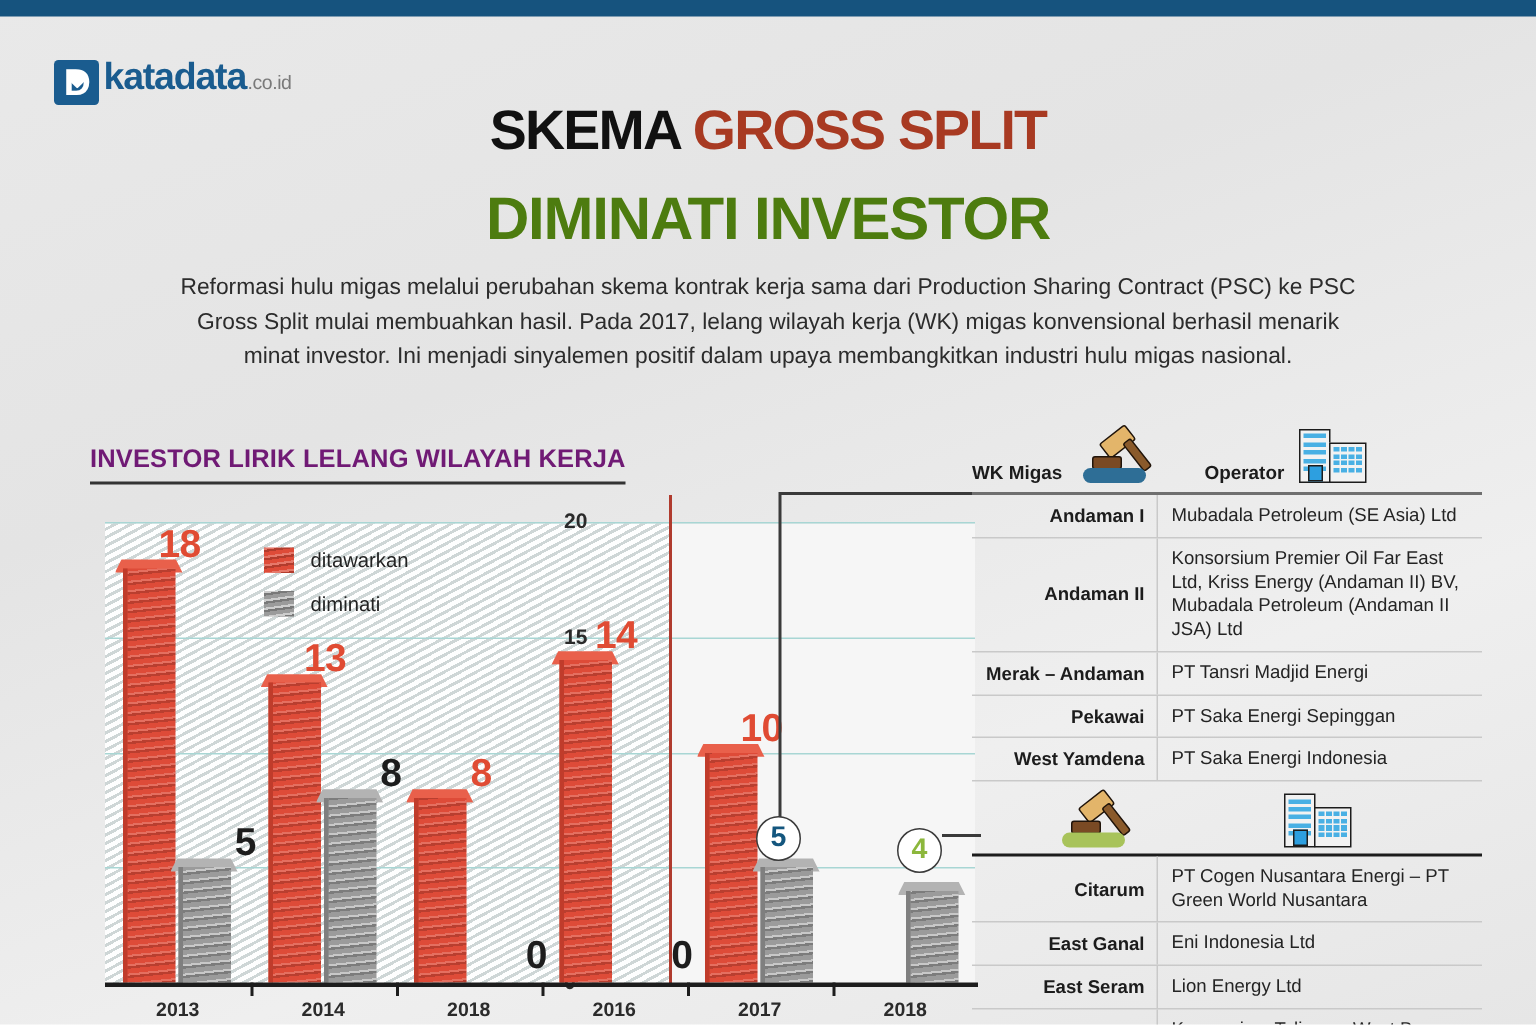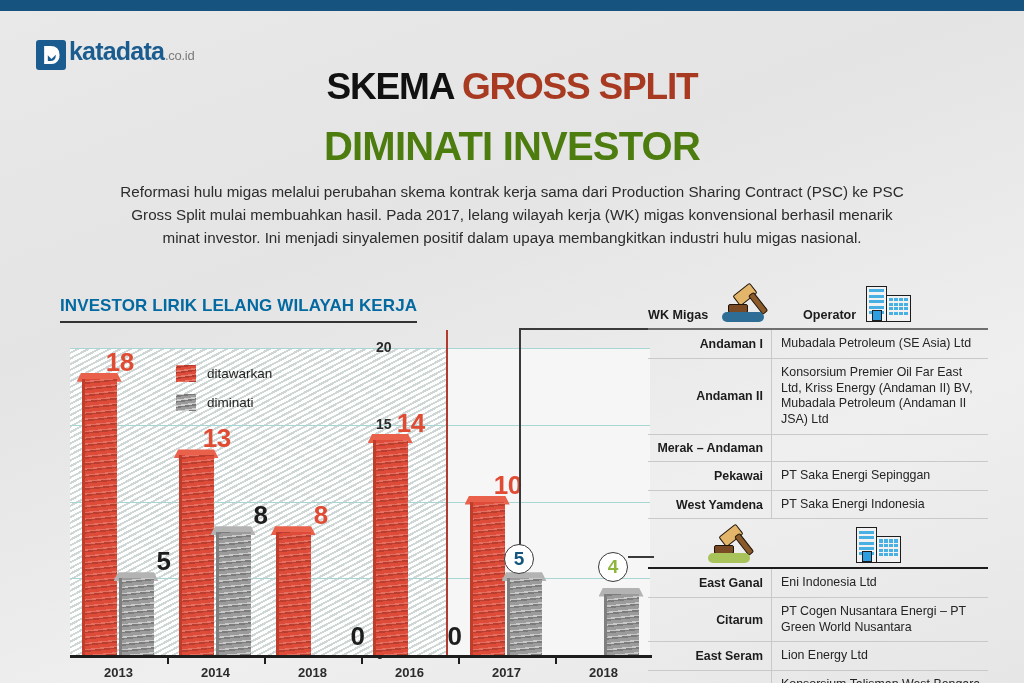--- a/index.html
+++ b/index.html
@@ -48,21 +48,21 @@
     font-size: 40px; font-weight: bold; color: #4d7c0f; letter-spacing: -0.8px;
   }
   #lede {
     position: absolute; left: 112px; top: 180px; width: 800px; text-align: center;
     font-size: 15.2px; line-height: 1.52; color: #2c2c2c;
   }
 
   
   #chart-title {
     position: absolute; left: 60px; top: 296px;
-    font-size: 17px; font-weight: bold; color: #0369a1; letter-spacing: 0.1px;
+    font-size: 17px; font-weight: bold; color: #701a75; letter-spacing: 0.1px;
     padding-bottom: 5px; border-bottom: 2.4px solid #333;
   }
 
   #plot {
     position: absolute; left: 70px; top: 349px; width: 580px; height: 307px;
   }
   
   #hatch {
     position: absolute; left: 0; top: 0; width: 376px; height: 307px;
     background-color: #e8ecec;
@@ -362,20 +362,21 @@
       <div class="trow">
         <div class="c1">Andaman I</div>
         <div class="c2">Mubadala Petroleum (SE Asia) Ltd</div>
       </div>
       <div class="trow">
         <div class="c1">Andaman II</div>
         <div class="c2">Konsorsium Premier Oil Far East Ltd, Kriss Energy (Andaman II) BV, Mubadala Petroleum (Andaman II JSA) Ltd</div>
       </div>
       <div class="trow">
         <div class="c1">Merak – Andaman</div>
+        <div class="c2">PT Tansri Madjid Energi</div>
       </div>
       <div class="trow">
         <div class="c1">Pekawai</div>
         <div class="c2">PT Saka Energi Sepinggan</div>
       </div>
       <div class="trow">
         <div class="c1">West Yamdena</div>
         <div class="c2">PT Saka Energi Indonesia</div>
       </div>
     </div>
@@ -412,28 +413,28 @@
           <i></i>
           <i></i>
           <i></i>
           <i></i>
       </div>
     </div>
   </div>
   <div class="grp-rule" style="background:#1c1c1c;height:1.6px;"></div>
   <div id="g2rows">
       <div class="trow">
+        <div class="c1">Citarum</div>
+        <div class="c2">PT Cogen Nusantara Energi – PT Green World Nusantara</div>
+      </div>
+      <div class="trow">
         <div class="c1">East Ganal</div>
         <div class="c2">Eni Indonesia Ltd</div>
       </div>
       <div class="trow">
-        <div class="c1">Citarum</div>
-        <div class="c2">PT Cogen Nusantara Energi – PT Green World Nusantara</div>
-      </div>
-      <div class="trow">
         <div class="c1">East Seram</div>
         <div class="c2">Lion Energy Ltd</div>
       </div>
       <div class="trow">
         <div class="c1">Southeast Jambi</div>
         <div class="c2">Konsorsium Talisman West Bengara B.V. – MOECO</div>
       </div>
     </div>
 </div>
 

